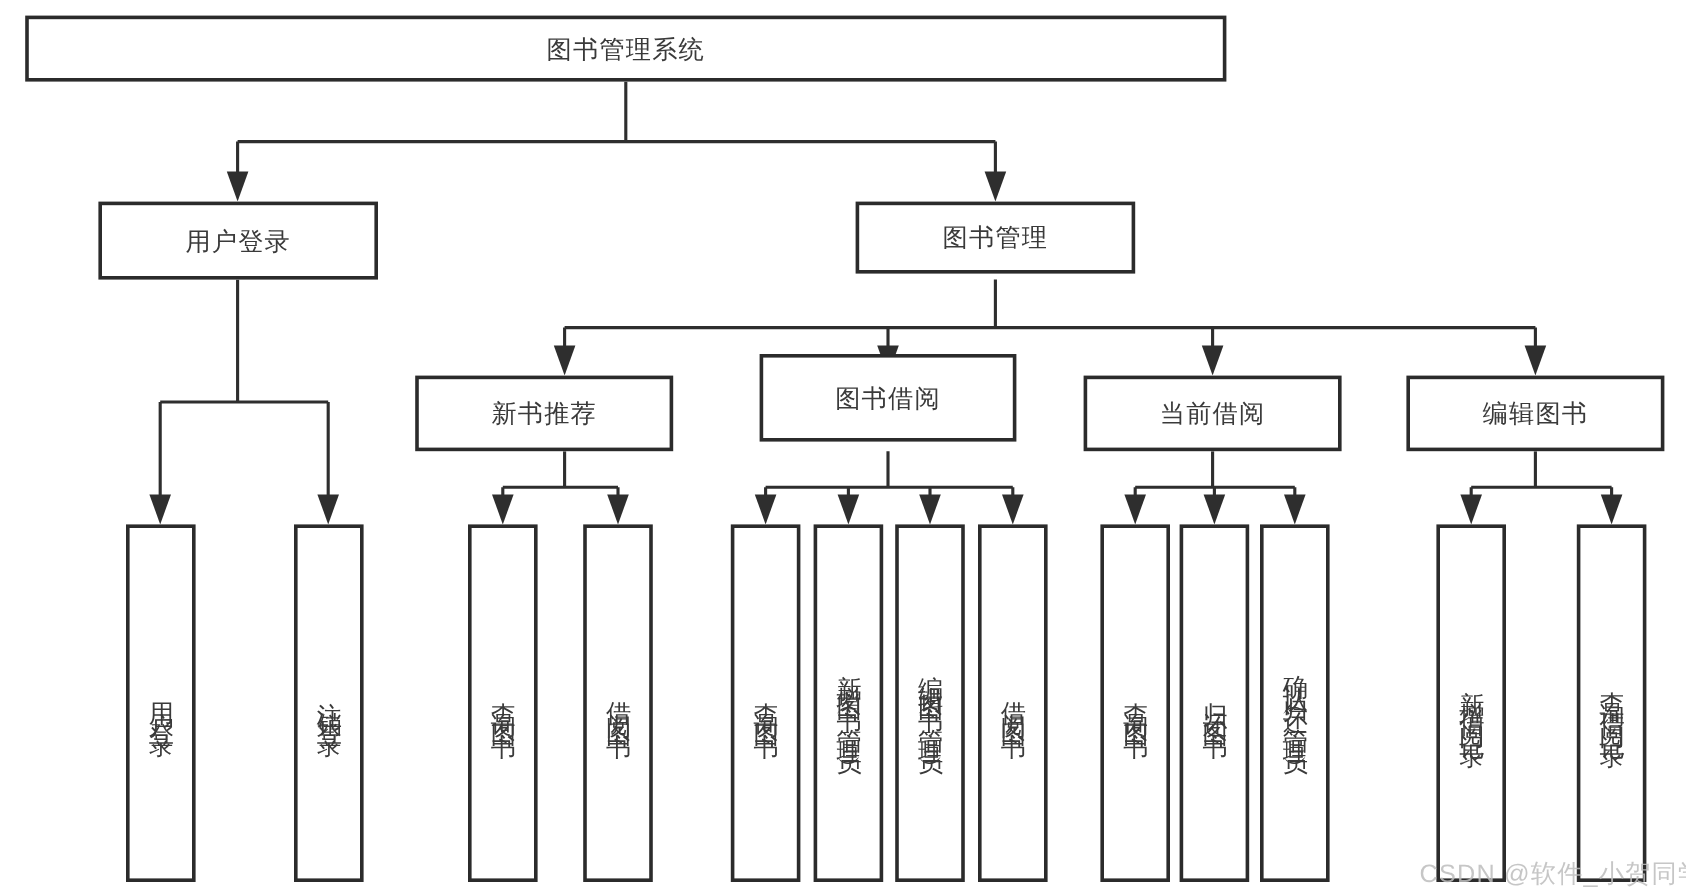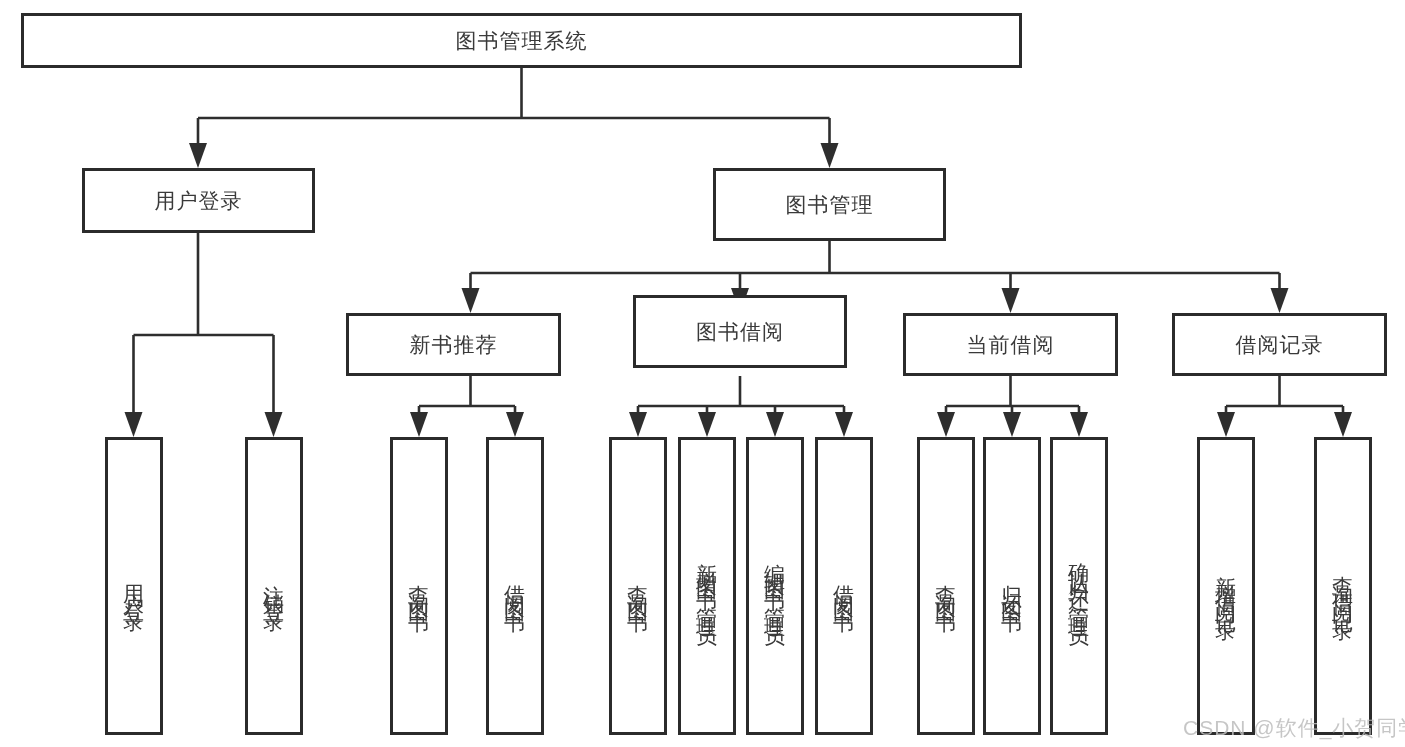--- a/index.html
+++ b/index.html
@@ -88,26 +88,26 @@
     <g>
       <path d="M1279.5 376 V 406 M1226 406 H 1343 M1226 406 V 417 M1343 406 V 417"></path>
       <polygon points="1217,412 1235,412 1226,437"></polygon>
       <polygon points="1334,412 1352,412 1343,437"></polygon>
     </g>
   </svg>
 
   <div class="node" style="left:21px;top:13px;width:1001px;height:55px;">图书管理系统</div>
 
   <div class="node" style="left:82px;top:168px;width:233px;height:65px;">用户登录</div>
-  <div class="node" style="left:713px;top:168px;width:233px;height:73px;">图书管理</div>
+  <div class="node" style="left:713px;top:168px;width:233px;height:60px;">图书管理</div>
 
   <div class="node" style="left:346px;top:313px;width:215px;height:63px;">新书推荐</div>
   <div class="node" style="left:633px;top:295px;width:214px;height:73px;">图书借阅</div>
   <div class="node" style="left:903px;top:313px;width:215px;height:63px;">当前借阅</div>
-  <div class="node" style="left:1172px;top:313px;width:215px;height:63px;">借阅记录</div>
+  <div class="node" style="left:1172px;top:313px;width:215px;height:63px;">编辑图书</div>
 
   <div class="node" style="left:105px;top:437px;width:58px;height:298px;">
     <span class="vlabel">用户登录</span>
   </div>
   <div class="node" style="left:245px;top:437px;width:58px;height:298px;">
     <span class="vlabel">注销登录</span>
   </div>
 
   <div class="node" style="left:390px;top:437px;width:58px;height:298px;">
     <span class="vlabel">查询图书</span>

